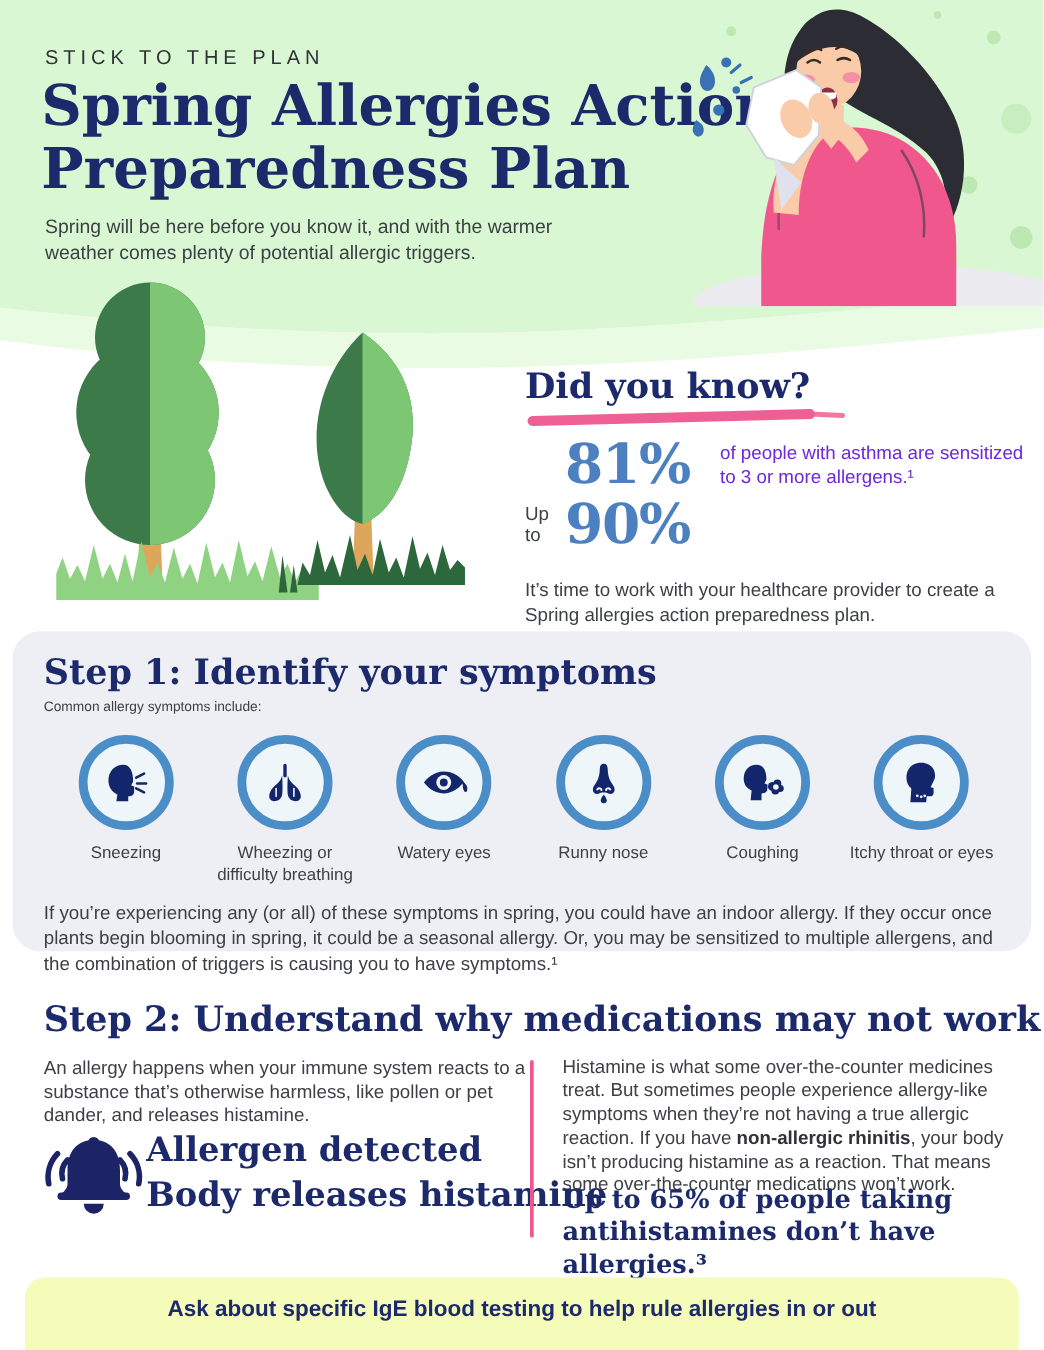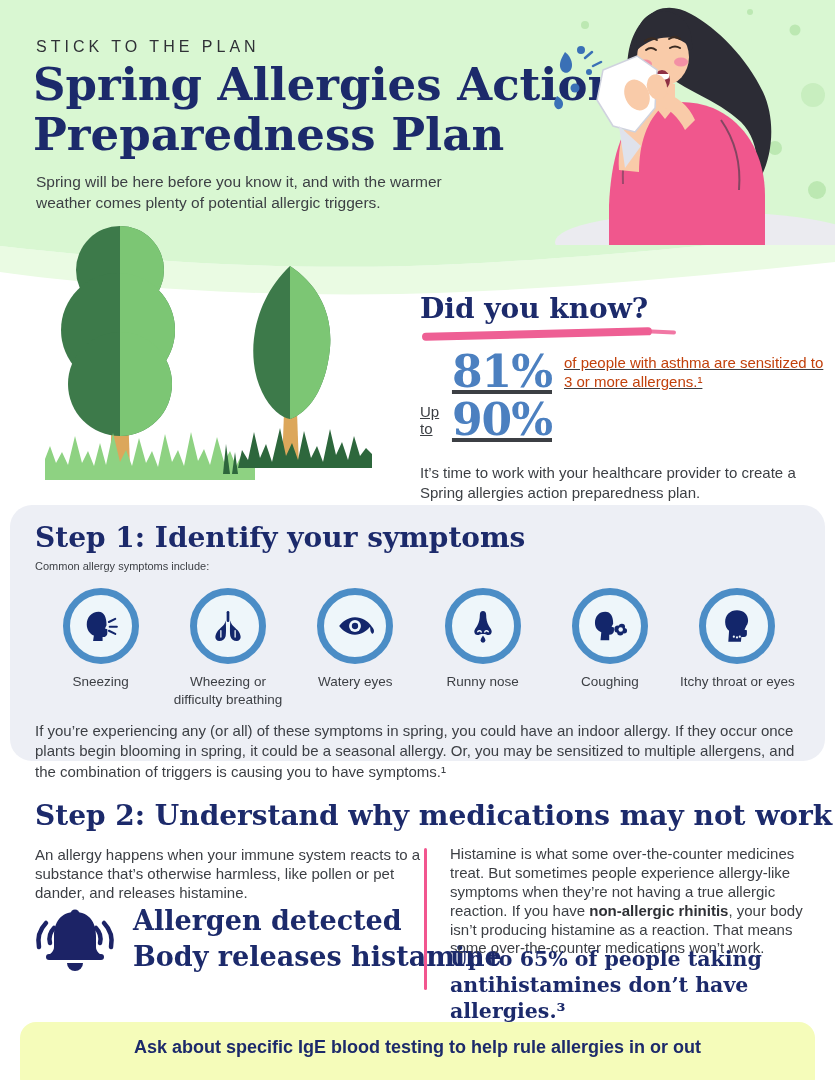--- a/index.html
+++ b/index.html
@@ -17,44 +17,44 @@
   .woman-svg{position:absolute;top:0;left:545px;}
   .trees-svg{position:absolute;top:222px;left:40px;}
 
   
   .dyk{position:absolute;top:292px;left:420px;width:406px;}
   .dyk-heading{margin:0;font-size:28px;}
   .dyk-underline{position:relative;width:230px;height:8px;background:#ee5f94;border-radius:6px;
                  transform:rotate(-1.4deg);margin:5px 0 12px 2px;}
   .dyk-underline::after{content:"";position:absolute;right:-24px;bottom:1px;width:26px;height:4px;
                  background:#ee5f94;border-radius:3px;transform:rotate(4deg);opacity:.85;}
-  .stat-row{display:grid;grid-template-columns:132px 1fr;column-gap:12px;align-items:center;margin-bottom:4px;text-decoration:underline;}
+  .stat-row{display:grid;grid-template-columns:132px 1fr;column-gap:24px;align-items:center;margin-bottom:4px;}
   .stat-left{display:flex;align-items:center;justify-content:flex-end;gap:5px;}
   .stat-prefix{font-size:15px;color:#3c3f44;}
   .stat-value{font-family:"DejaVu Serif","Liberation Serif",serif;font-weight:700;font-size:44px;
               color:#4c80c0;letter-spacing:-1px;line-height:1;}
-  .stat-text{font-size:15px;line-height:1.28;color:#c2410c;}
+  .stat-text{font-size:15px;line-height:1.28;color:#6d28d9;}
   .dyk-closing{margin-top:21px;font-size:15px;line-height:1.35;width:400px;}
 
   
   .step1-card{position:absolute;top:505px;left:10px;width:815px;height:256px;background:#edeff5;
               border-radius:22px;box-sizing:border-box;padding:16px 24px 0 25px;}
   .step1-heading{margin:0;font-size:28px;}
   .step1-intro{margin-top:6px;font-size:11px;color:#3c3f44;}
   .symptoms{display:flex;margin-top:16px;margin-left:2px;}
   .symptom{width:128px;display:flex;flex-direction:column;align-items:center;}
   .symptom-circle{width:62px;height:62px;border:7px solid #4b8dc6;border-radius:50%;background:#eef6fa;
                   display:flex;align-items:center;justify-content:center;}
   .symptom-label{margin-top:9px;font-size:13.5px;text-align:center;line-height:1.3;color:#3c3f44;}
   .step1-note{margin-top:13px;font-size:15px;line-height:1.35;width:782px;}
 
   
   .step2-heading{position:absolute;top:799px;left:35px;margin:0;font-size:28px;}
   .step2-left{position:absolute;top:846px;left:35px;width:395px;font-size:15px;line-height:1.26;}
-  .callout{position:absolute;top:903px;left:33px;display:flex;align-items:center;gap:16px;}
+  .callout{position:absolute;top:903px;left:33px;display:flex;align-items:center;gap:0;}
   .callout-text{font-size:27px;line-height:1.33;}
   .callout-text span{display:block;}
   .step2-divider{position:absolute;top:848px;left:424px;width:3px;height:142px;background:#f2568f;border-radius:2px;}
   .step2-right{position:absolute;top:845px;left:450px;width:374px;font-size:15px;line-height:1.26;}
   .step2-right b{color:#2f3136;}
   .stat-callout{position:absolute;top:946px;left:450px;width:378px;font-size:20.5px;line-height:1.28;}
 
   
   .footer-banner{position:absolute;top:1022px;left:20px;width:795px;height:72px;background:#f5fcba;
                  border-radius:16px;display:flex;justify-content:center;box-sizing:border-box;padding-top:15px;}

